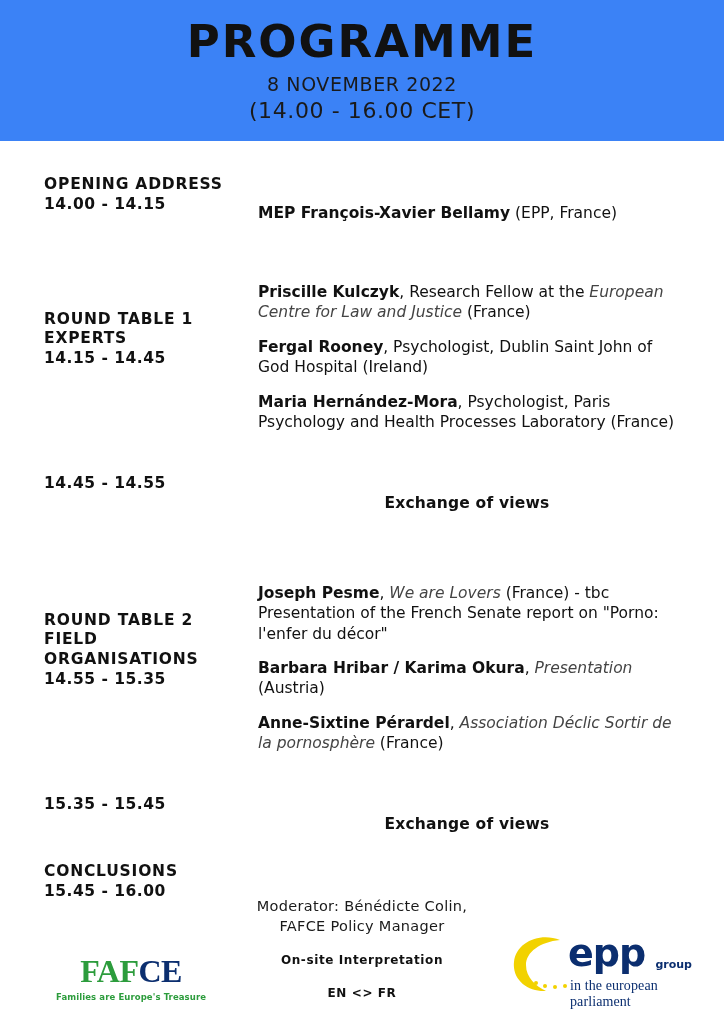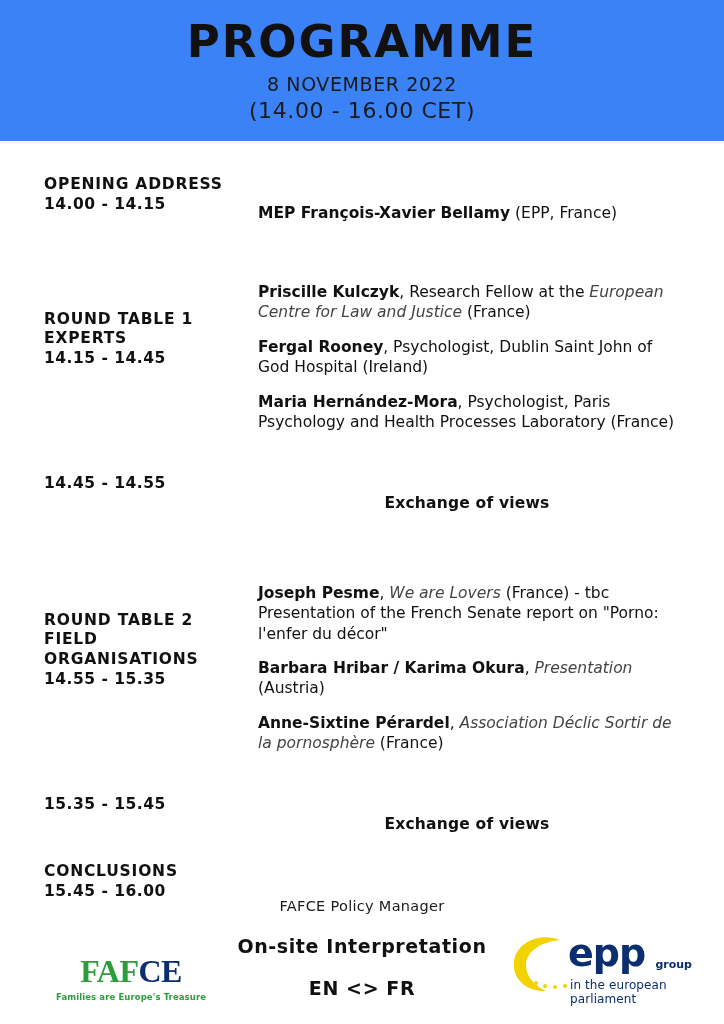--- a/index.html
+++ b/index.html
@@ -132,21 +132,21 @@
     text-align: center;
   }
   .moderator {
     font-size: 14.5px;
     line-height: 1.35;
     color: #1a1a1a;
     letter-spacing: 0.3px;
   }
   .interpretation {
     margin-top: 16px;
-    font-size: 19px;
+    font-size: 12px;
     font-weight: 700;
     line-height: 1.4;
     color: #111111;
     letter-spacing: 0.6px;
   }
 
   
   .fafce-logo {
     position: absolute;
     left: 56px;
@@ -203,23 +203,24 @@
     right: -2px;
     top: 26px;
     font-size: 11px;
     color: #0b2e6f;
     font-weight: 600;
   }
   .epp-sub {
     position: absolute;
     left: 60px;
     top: 46px;
-    font-size: 12px;
+    font-size: 14px;
     color: #0b2e6f;
     letter-spacing: 0.1px;
+    font-family: Liberation Serif, serif;
   }
 </style>
 </head>
 <body>
 
 <div class="page">
 
   <div class="header">
     <div class="header-title">PROGRAMME</div>
     <div class="header-date">8 NOVEMBER 2022</div>
@@ -298,20 +299,21 @@
         <div class="slot-label">CONCLUSIONS</div>
         <div class="slot-time">15.45 - 16.00</div>
       </div>
     </div>
 
   </div>
 
   <div class="footer">
 
     <div class="footer-center">
+      <div class="moderator">Moderator: Bénédicte Colin,</div>
       <div class="moderator">FAFCE Policy Manager</div>
       <div class="interpretation">On-site Interpretation</div>
       <div class="interpretation">EN &lt;&gt; FR</div>
     </div>
 
     <div class="fafce-logo">
       <div class="fafce-word"><span class="g">FAF</span><span class="b">CE</span></div>
       <div class="fafce-tag">Families are Europe's Treasure</div>
     </div>
 

